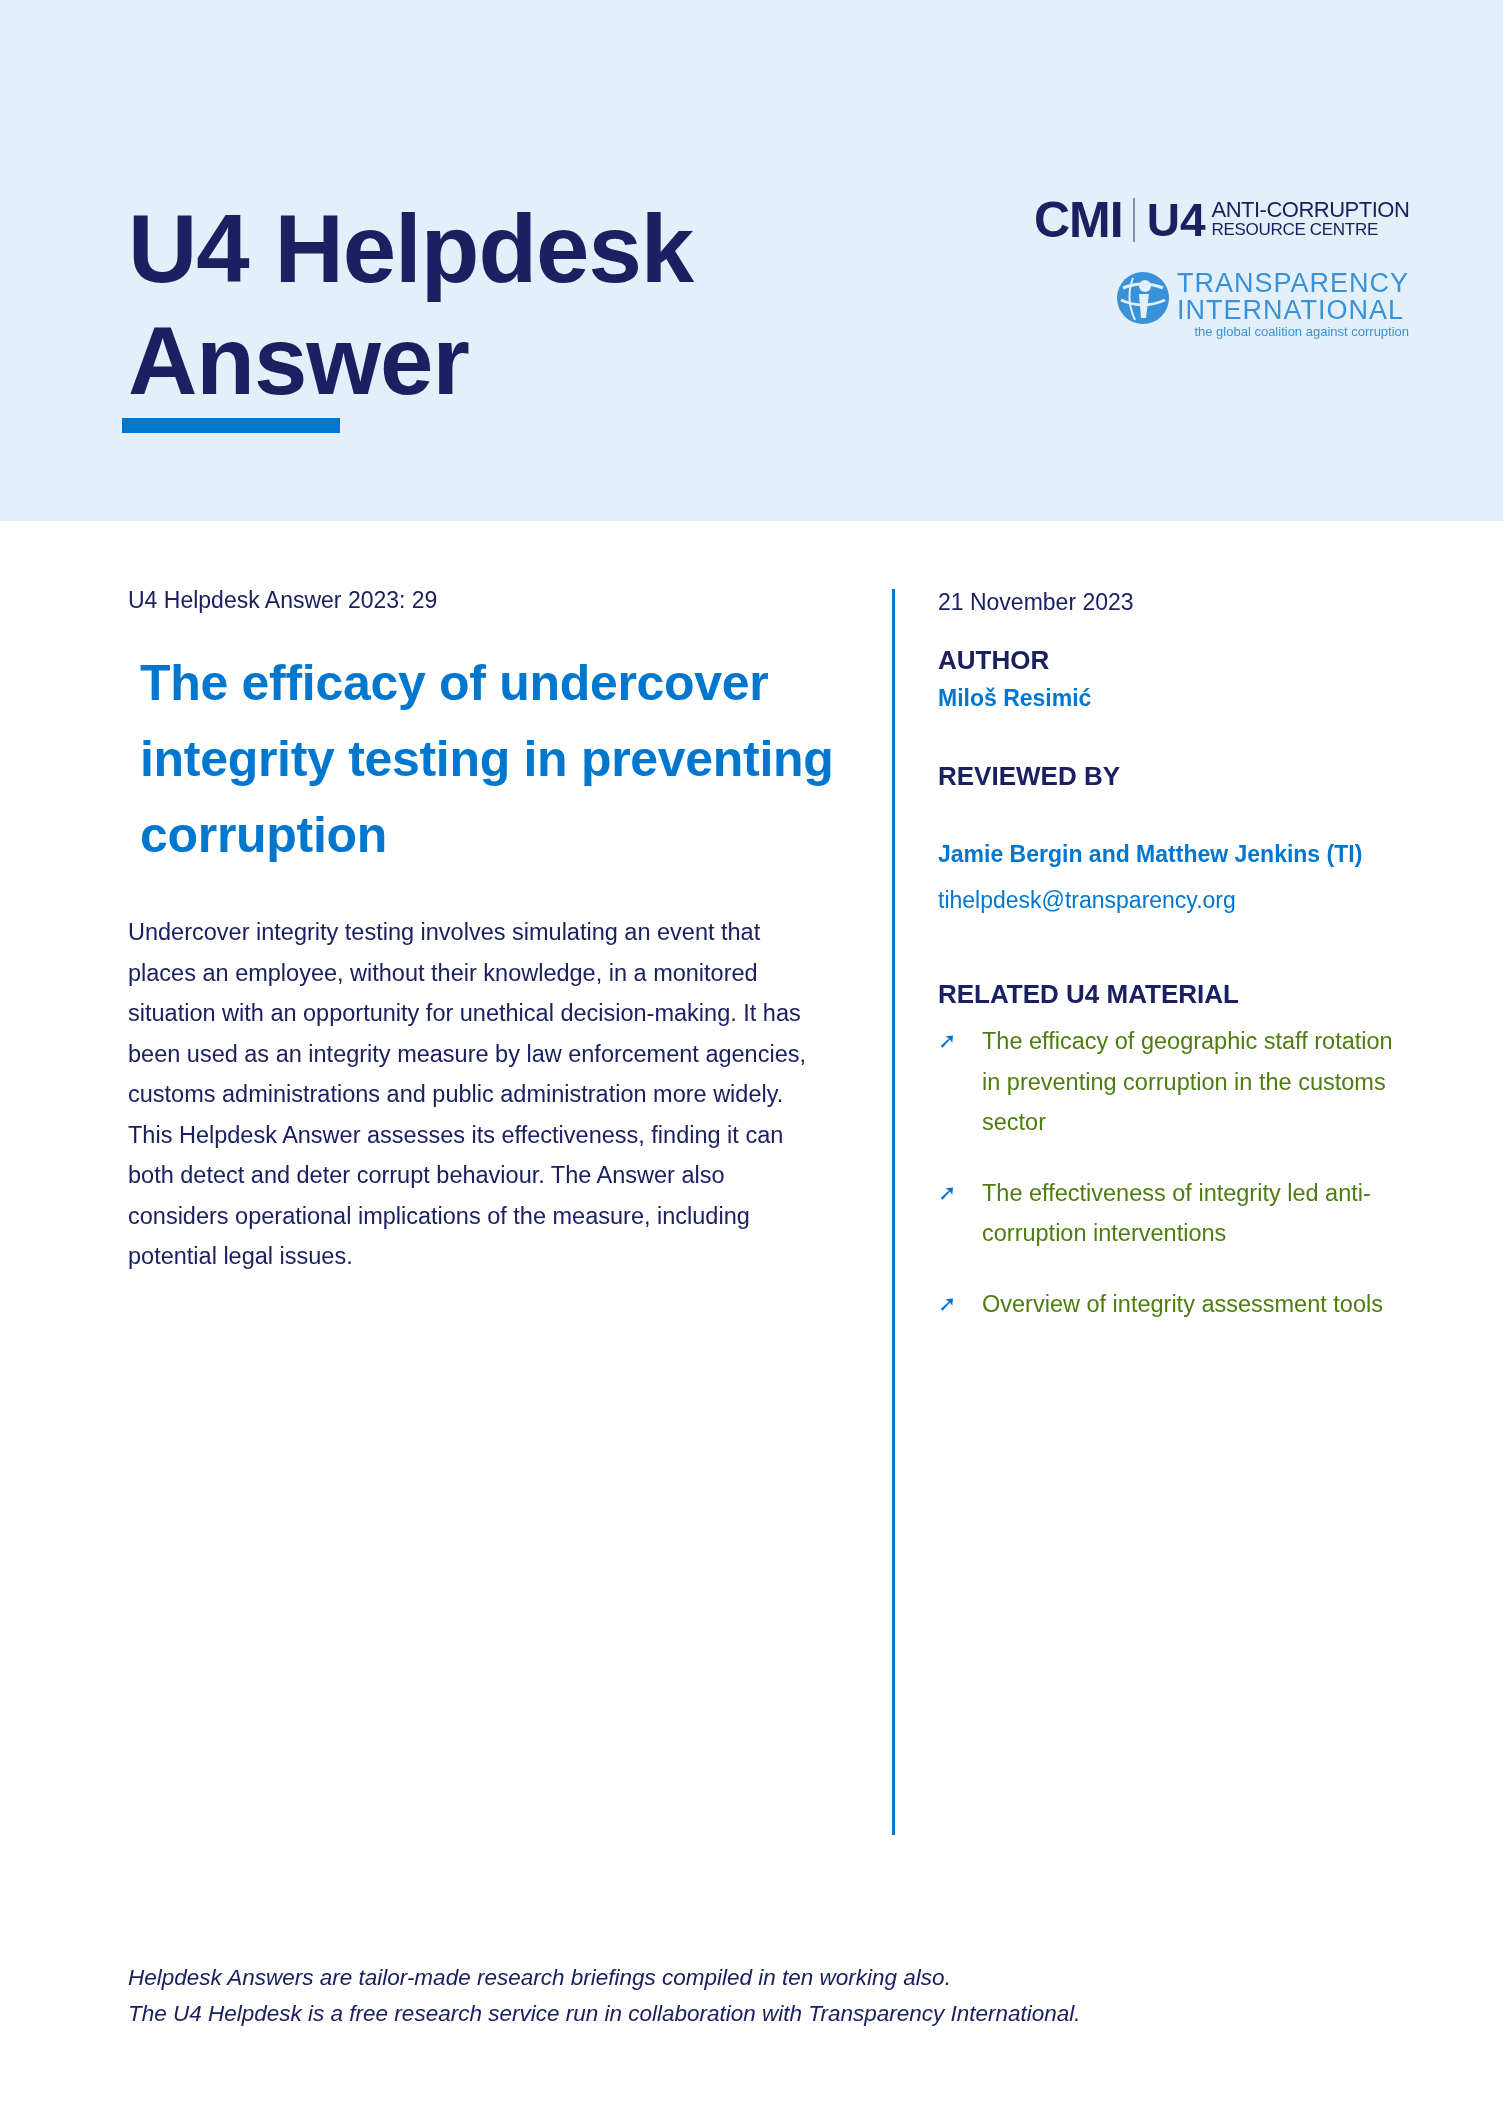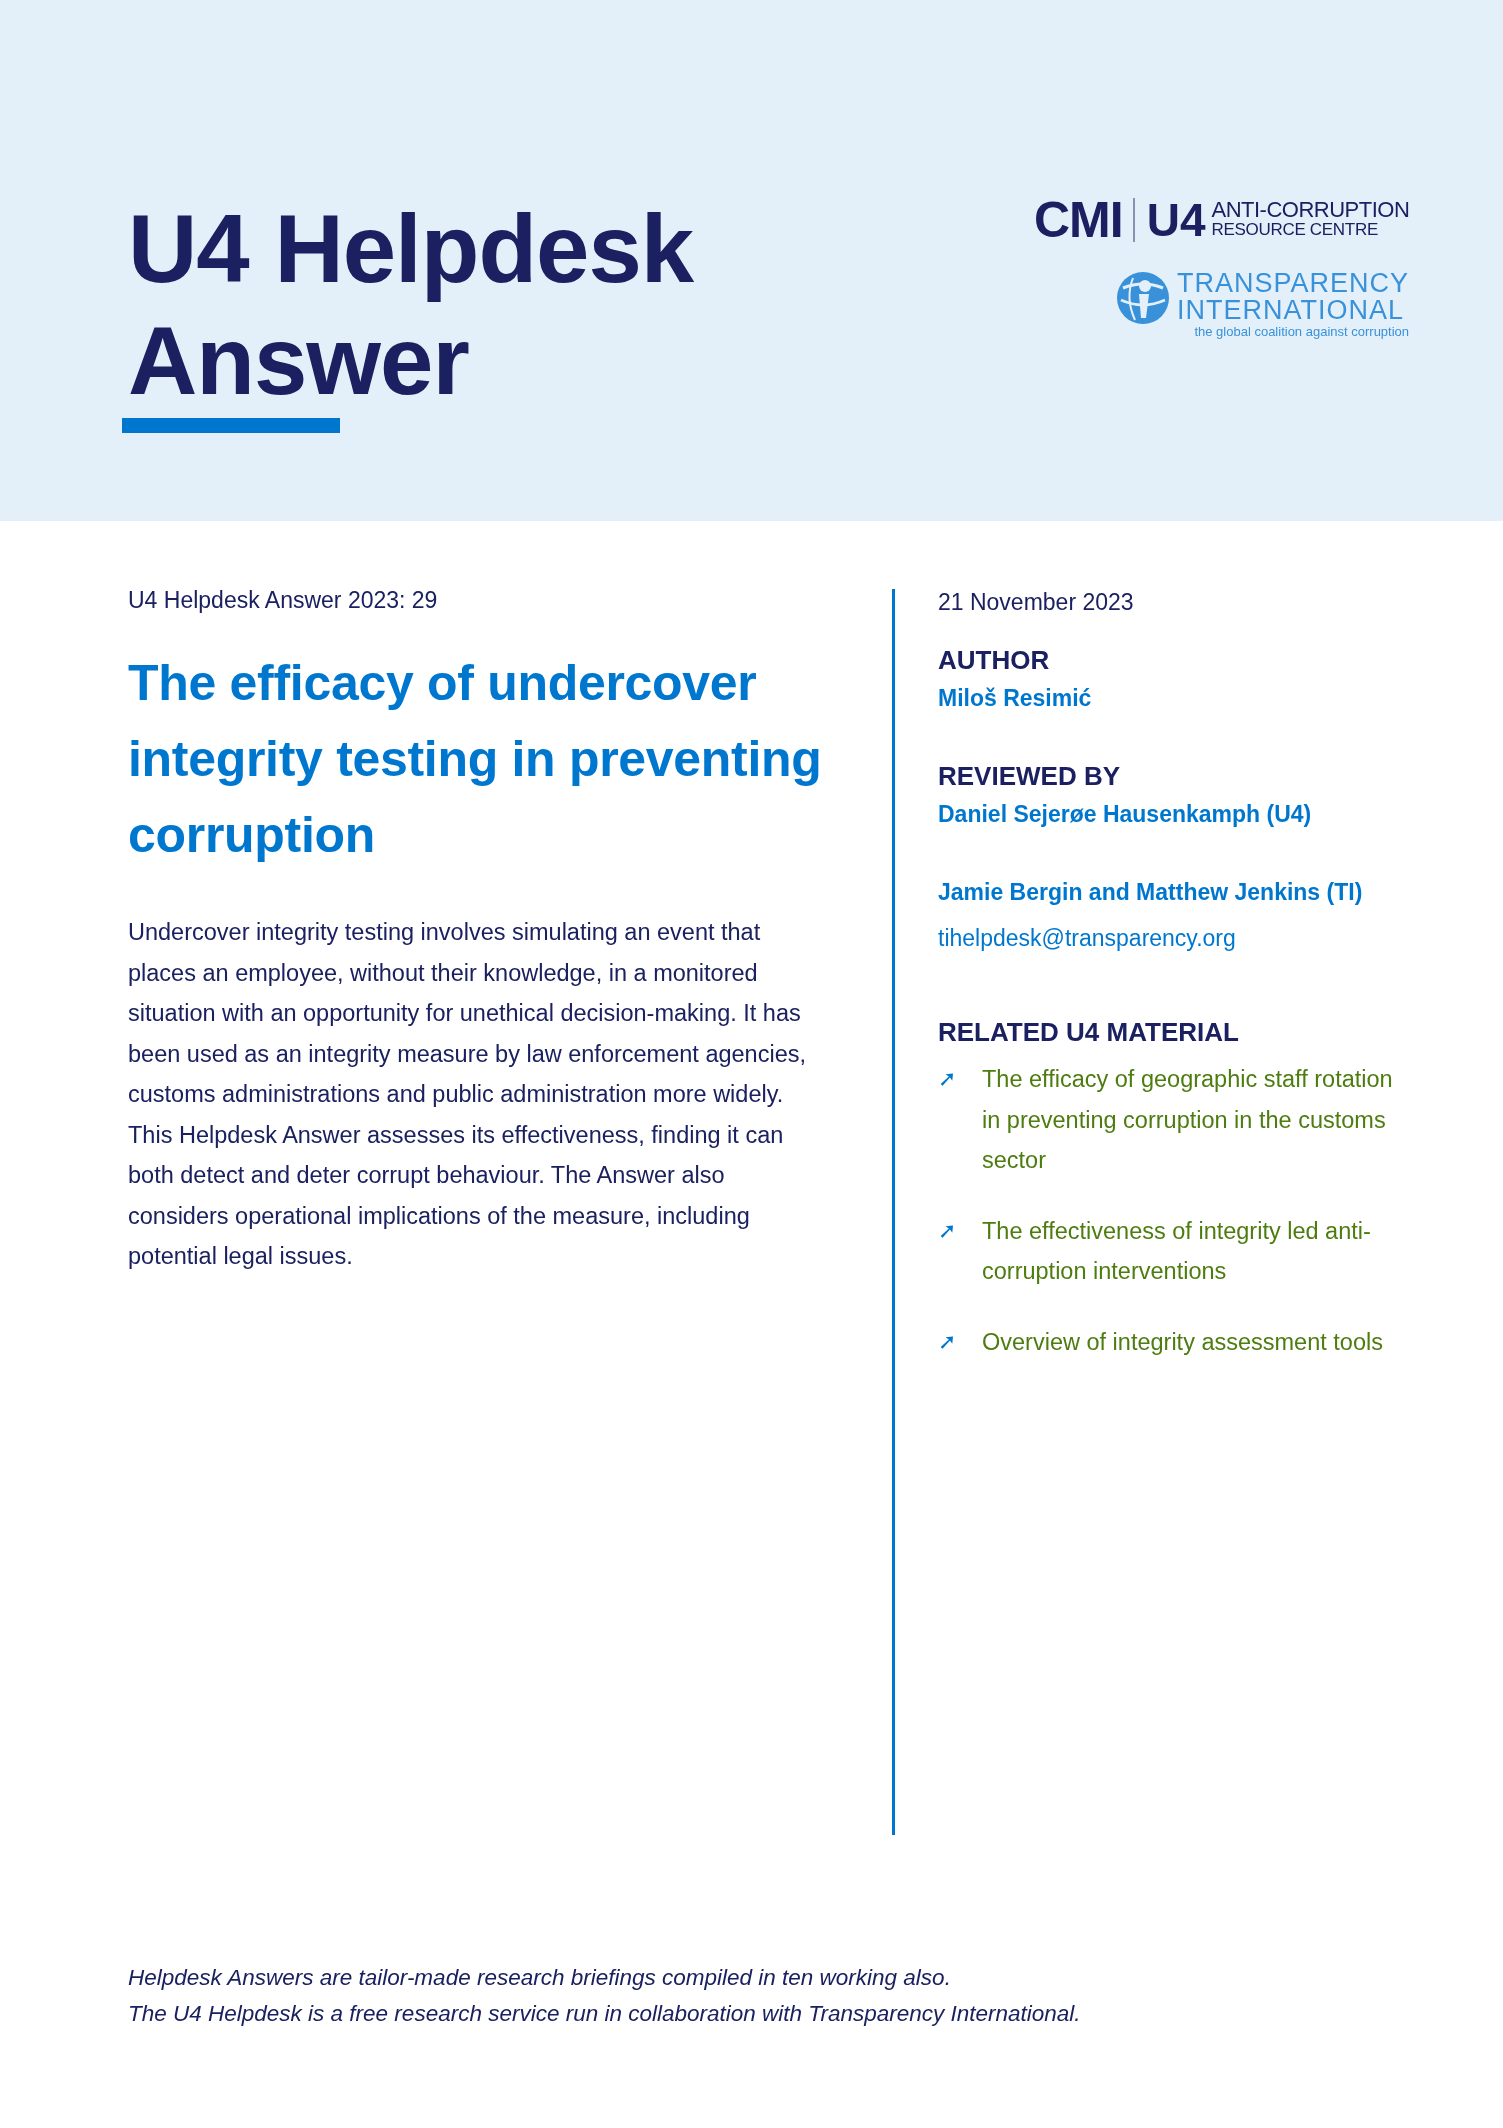--- a/index.html
+++ b/index.html
@@ -20,21 +20,21 @@
     .acrc-2 { font-size: 17px; color: #1b2160; letter-spacing: -0.3px; }
 
     .ti-logo { position: absolute; left: 1115px; top: 270px; display: flex; align-items: flex-start; }
     .ti-globe { width: 56px; height: 56px; margin-right: 6px; }
     .ti-text { display: flex; flex-direction: column; color: #3891d9; }
     .ti-1 { font-size: 27px; line-height: 27px; letter-spacing: 1px; }
     .ti-2 { font-size: 27px; line-height: 27px; letter-spacing: 1px; }
     .ti-3 { font-size: 13px; line-height: 15px; text-align: right; color: #3891d9; }
 
     .series-label { position: absolute; left: 128px; top: 587px; font-size: 23px; color: #1b2160; }
-    .doc-title { position: absolute; left: 128px; top: 645px; width: 700px; font-size: 50px; line-height: 76px; font-weight: bold; color: #0077cf; letter-spacing: -0.3px; }
+    .doc-title { position: absolute; left: 140px; top: 645px; width: 700px; font-size: 50px; line-height: 76px; font-weight: bold; color: #0077cf; letter-spacing: -0.3px; }
     .abstract { position: absolute; left: 128px; top: 912px; width: 685px; font-size: 23.5px; line-height: 40.5px; color: #1b2160; }
 
     .divider { position: absolute; left: 892px; top: 589px; width: 3px; height: 1246px; background: #0077cf; }
 
     .side { position: absolute; left: 938px; top: 587px; width: 460px; }
     .date { font-size: 23px; line-height: 30px; color: #1b2160; }
     .label { font-size: 26px; font-weight: bold; color: #1b2160; line-height: 30px; }
     .name { font-size: 23px; font-weight: bold; color: #0077cf; line-height: 30px; }
     .email { font-size: 23px; color: #0077cf; line-height: 30px; }
 
@@ -88,21 +88,20 @@
 
 <div class="divider"></div>
 
 <aside class="side">
   <div class="date">21 November 2023</div>
 
   <div style="margin-top:28px" class="label">AUTHOR</div>
   <div style="margin-top:8px" class="name">Miloš Resimić</div>
 
   <div style="margin-top:48px" class="label">REVIEWED BY</div>
-  <div style="margin-top:8px" class="name">Daniel Sejerøe Hausenkamph (U4)</div>
   <div style="margin-top:48px; width: 440px;" class="name">Jamie Bergin and Matthew Jenkins (TI)</div>
   <a style="display:block; margin-top:16px" class="email">tihelpdesk@transparency.org</a>
 
   <div style="margin-top:64px" class="label">RELATED U4 MATERIAL</div>
   <ul class="rel-list" style="margin-top:12px">
     <li class="rel-item">
       <span class="rel-arrow">➚</span>
       <a class="rel-text">The efficacy of geographic staff rotation in preventing corruption in the customs sector</a>
     </li>
     <li class="rel-item">

